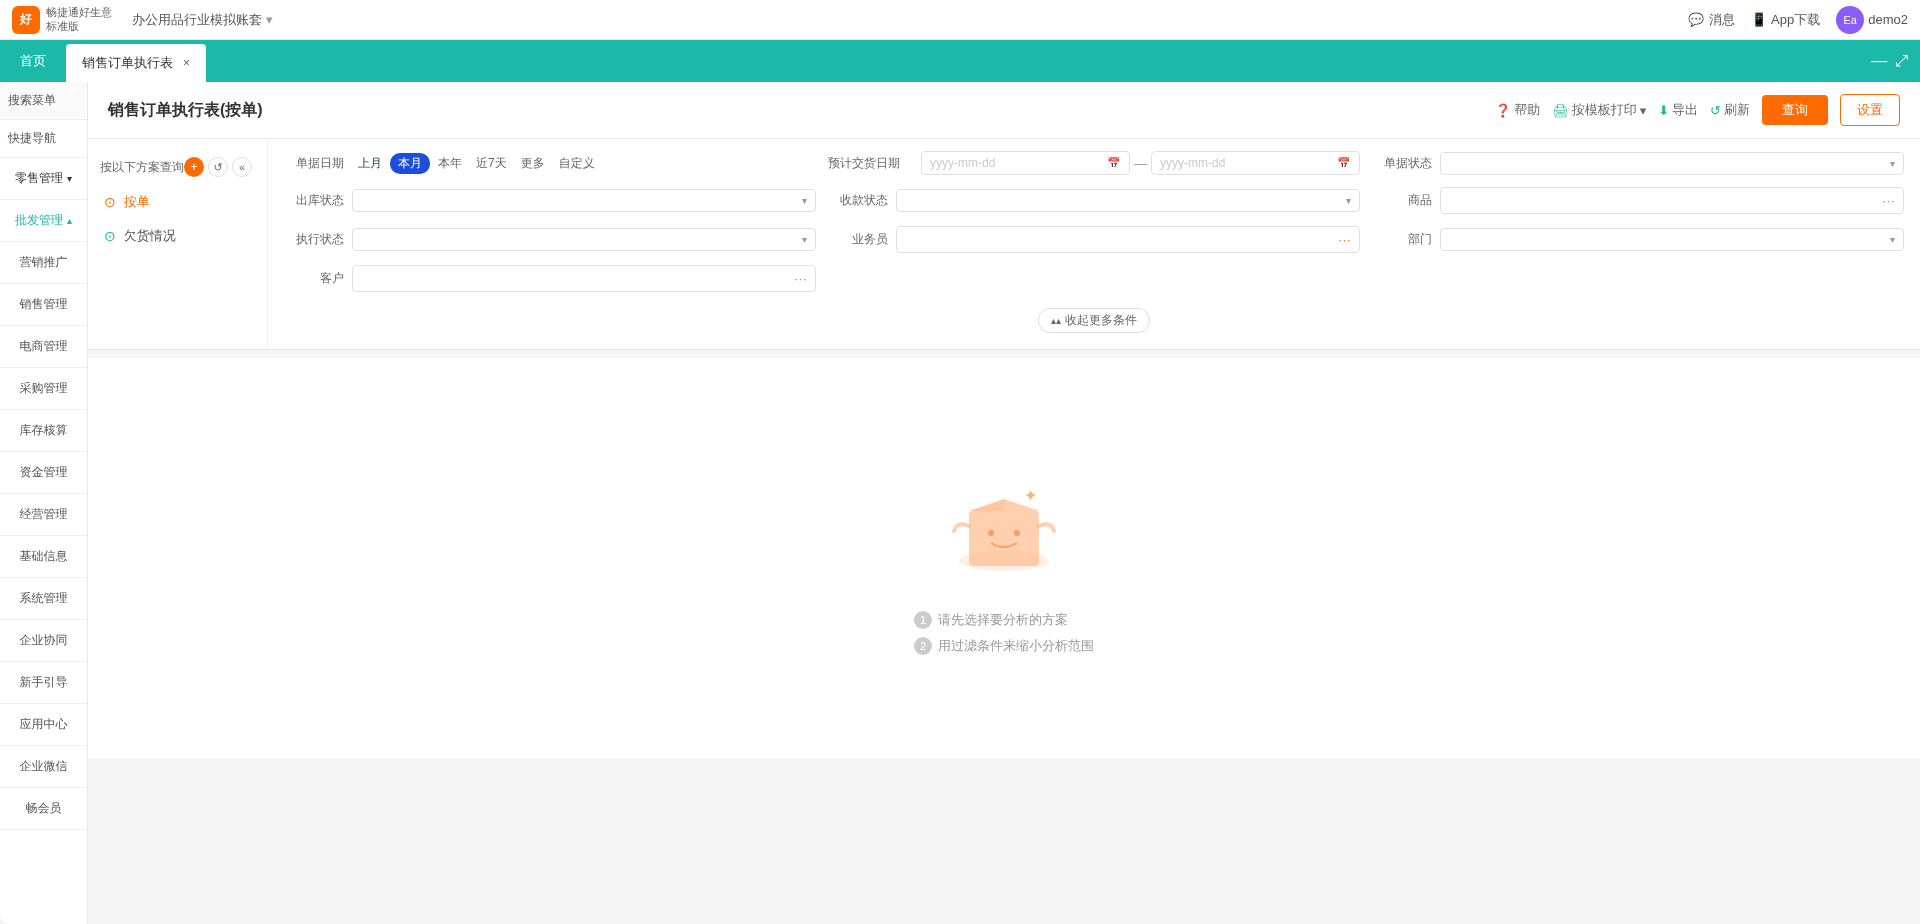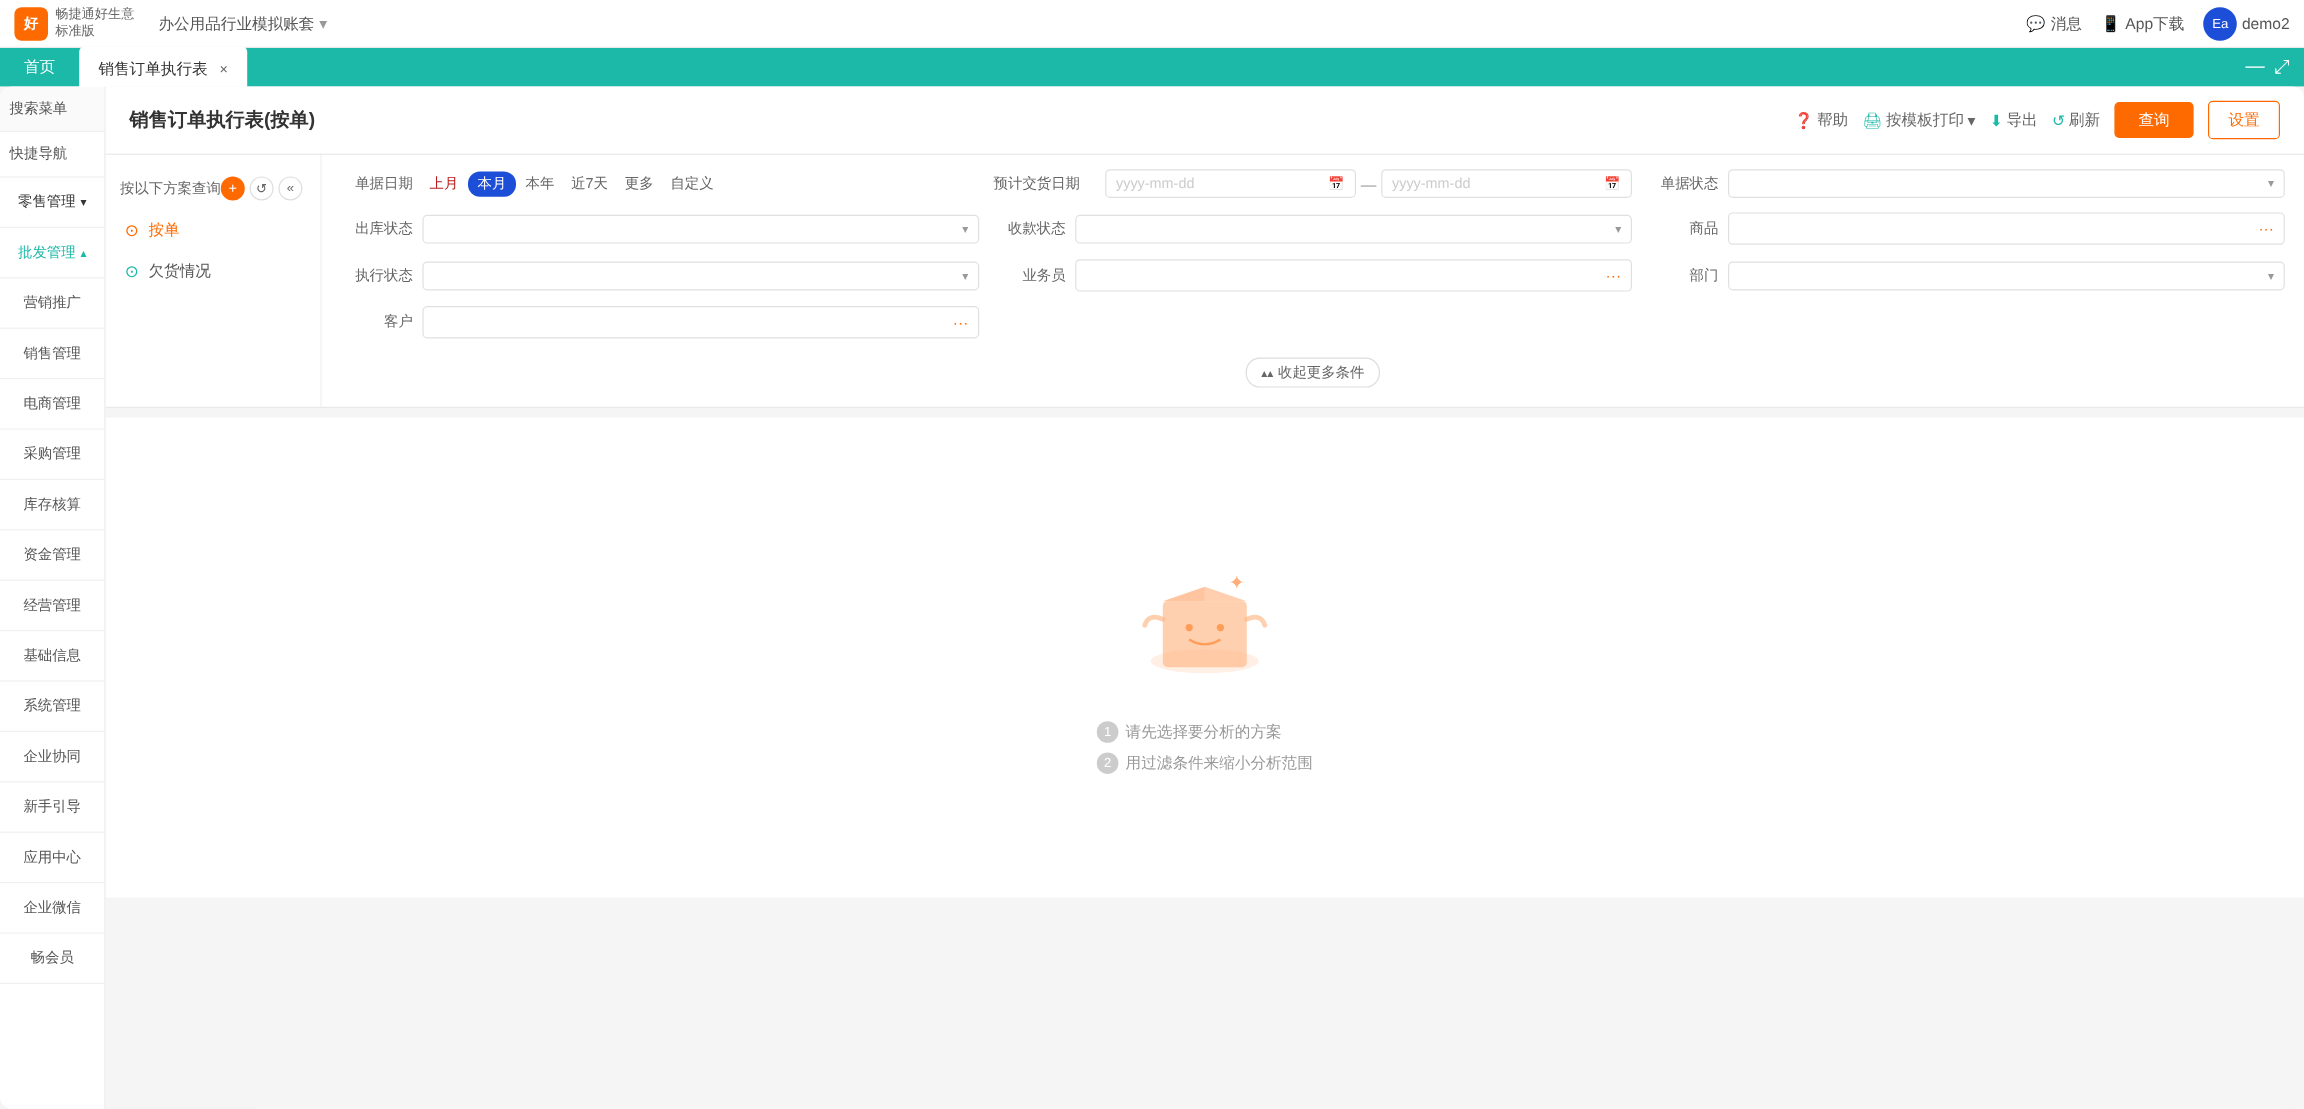--- a/index.html
+++ b/index.html
@@ -6,24 +6,24 @@
     body { font-family: 'Microsoft YaHei', Arial, sans-serif; font-size: 13px; background: #f5f5f5; color: #333; display: flex; flex-direction: column; height: 100vh; overflow: hidden; }
 
     
     .top-bar { background: #fff; height: 40px; display: flex; align-items: center; padding: 0 12px; border-bottom: 1px solid #e8e8e8; justify-content: space-between; flex-shrink: 0; }
     .top-bar-left { display: flex; align-items: center; gap: 8px; }
     .logo-area { display: flex; align-items: center; gap: 6px; }
     .logo-icon { width: 28px; height: 28px; background: #ff6a00; border-radius: 6px; display: flex; align-items: center; justify-content: center; color: white; font-size: 12px; font-weight: bold; }
     .logo-text { font-size: 11px; color: #666; line-height: 1.2; }
     .top-bar-right { display: flex; align-items: center; gap: 16px; font-size: 13px; color: #555; }
     .top-bar-right-item { display: flex; align-items: center; gap: 4px; cursor: pointer; }
-    .avatar { width: 28px; height: 28px; border-radius: 50%; background: #1d4ed8; display: flex; align-items: center; justify-content: center; color: white; font-size: 11px; overflow: hidden; }
-
-    
-    .tab-bar { background: #1cb8a8; height: 32px; display: flex; align-items: center; padding: 0 0; flex-shrink: 0; }
+    .avatar { width: 28px; height: 28px; border-radius: 50%; background: #8b5cf6; display: flex; align-items: center; justify-content: center; color: white; font-size: 11px; overflow: hidden; }
+
+    
+    .tab-bar { background: #1cb8a8; height: 42px; display: flex; align-items: center; padding: 0 0; flex-shrink: 0; }
     .tab-item { height: 42px; display: flex; align-items: center; padding: 0 16px; color: white; font-size: 13px; cursor: pointer; gap: 6px; }
     .tab-item.home { padding: 0 20px; }
     .tab-item.active { background: white; color: #333; border-radius: 4px 4px 0 0; margin-top: 4px; height: 38px; }
     .tab-close { color: #666; font-size: 12px; cursor: pointer; margin-left: 4px; }
     .tab-bar-right { margin-left: auto; display: flex; align-items: center; padding-right: 12px; gap: 8px; }
     .tab-bar-btn { color: white; cursor: pointer; font-size: 16px; }
 
     
     .main-layout { display: flex; flex: 1; overflow: hidden; border-radius: 10px; }
 
@@ -198,21 +198,21 @@
         </div>
       </div>
 
       <div style="flex:1; padding:12px 16px;">
 
         <div style="display:grid; grid-template-columns:1fr 1fr 1fr; gap:12px; margin-bottom:12px; align-items:center;">
 
           <div style="display:flex; align-items:center;">
             <span style="font-size:12px;color:#666;min-width:60px;text-align:right;margin-right:8px;">单据日期</span>
             <div style="display:flex; align-items:center; gap:2px; flex:1;">
-              <span style="padding:2px 6px;border-radius:3px;cursor:pointer;color:#b91c1c;font-size:12px;">上月</span>
+              <span style="padding:2px 6px;border-radius:3px;cursor:pointer;color:#14532d;font-size:12px;">上月</span>
               <span style="padding:2px 8px;border-radius:10px;cursor:pointer;background:#1d4ed8;color:white;font-size:12px;text-align:center;">本月</span>
               <span style="padding:2px 6px;border-radius:3px;cursor:pointer;color:#666;font-size:12px;">本年</span>
               <span style="padding:2px 6px;border-radius:3px;cursor:pointer;color:#666;font-size:12px;">近7天</span>
               <span style="padding:2px 6px;border-radius:3px;cursor:pointer;color:#666;font-size:12px;">更多</span>
               <span style="padding:2px 6px;border-radius:3px;cursor:pointer;color:#666;font-size:12px;">自定义</span>
             </div>
           </div>
 
           <div style="display:flex; align-items:center;gap:13px;">
             <span style="font-size:12px;color:#666;min-width:70px;text-align:right;margin-right:8px;">预计交货日期</span>

